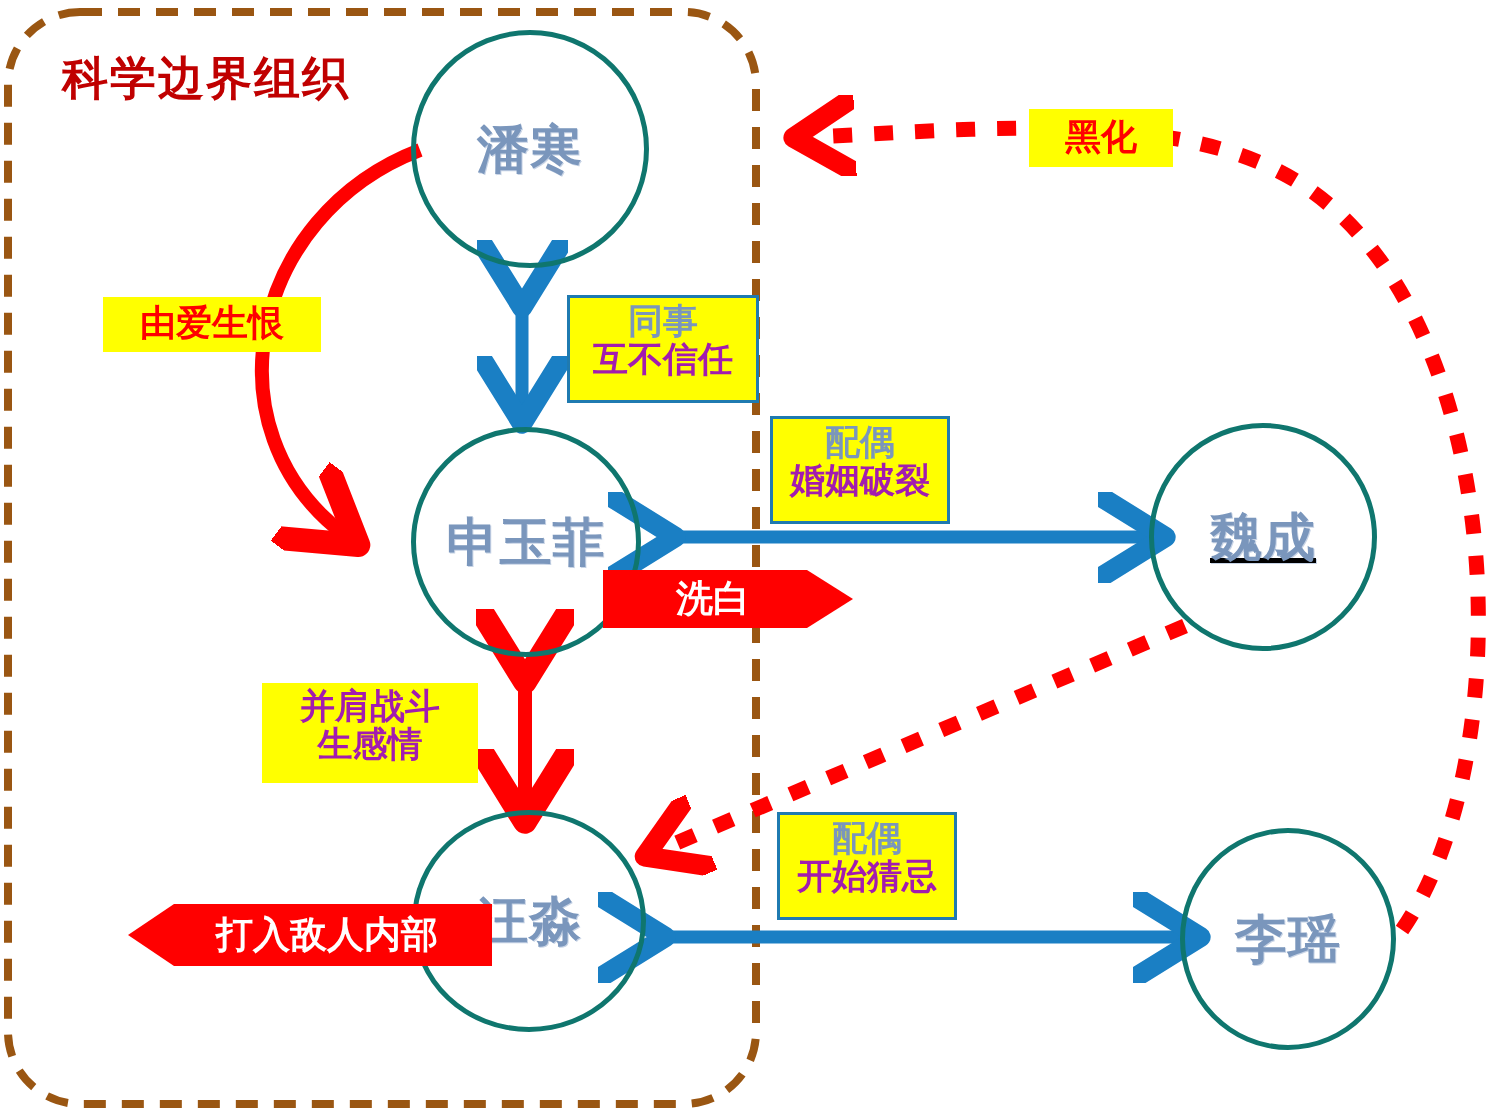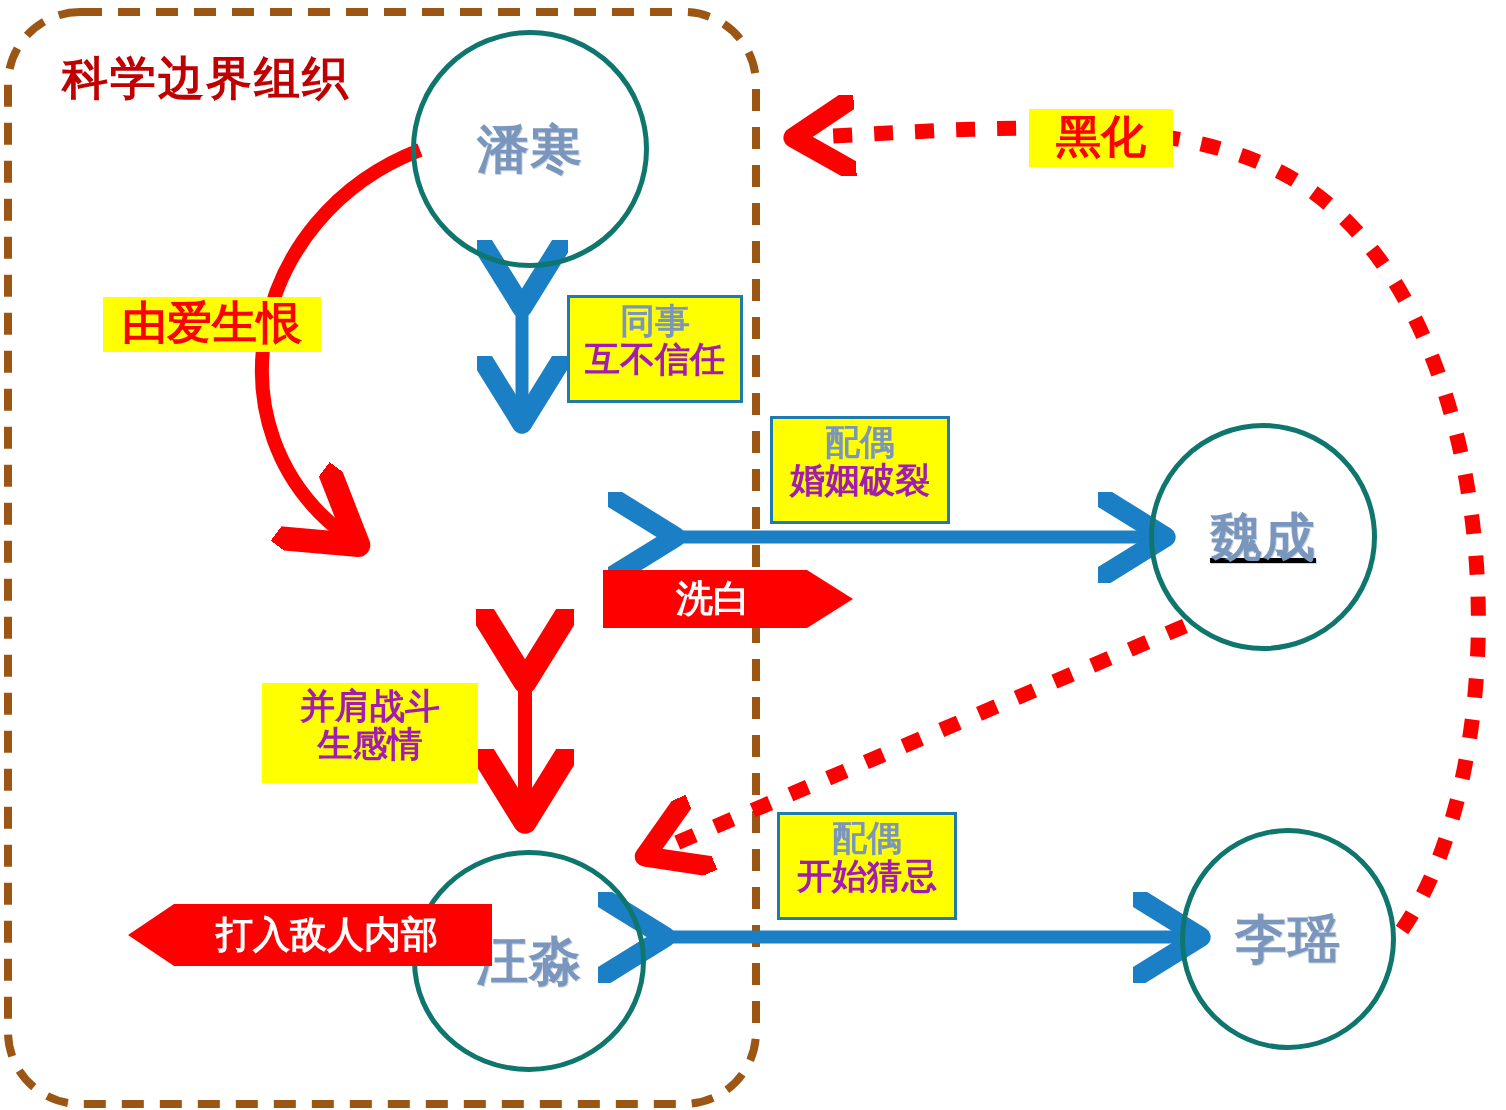--- a/index.html
+++ b/index.html
@@ -74,21 +74,21 @@
   .tag .t-red {
     display: block;
     color: #a21caf;
     font-weight: bold;
     font-size: 35px;
   }
   .tag .t-red-single {
     display: block;
     color: #ff0000;
     font-weight: bold;
-    font-size: 45px;
+    font-size: 36px;
   }
   .banner {
     position: absolute;
     color: #ffffff;
     font-weight: bold;
     font-size: 37px;
     white-space: nowrap;
     display: flex;
     align-items: center;
     justify-content: center;
@@ -138,38 +138,41 @@
 
     <path d="M 1402,930 C 1520,760 1510,330 1310,190 C 1190,105 980,130 810,137" fill="none" stroke="#ff0000" stroke-width="15" stroke-dasharray="19 22" stroke-linecap="butt" marker-end="url(#redDotArrowEnd)"></path>
   </svg>
 
   <div class="org-title">科学边界组织</div>
 
   <div class="node" style="left:411px; top:30px; width:238px; height:238px;">
     <span class="node-label">潘寒</span>
   </div>
 
-
-  <div class="node" style="left:412px; top:850px; width:234px; height:222px;">
+  <div class="node" style="left:411px; top:427px; width:230px; height:230px;">
+    <span class="node-label">申玉菲</span>
+  </div>
+
+  <div class="node" style="left:412px; top:810px; width:234px; height:222px;">
     <span class="node-label">汪淼</span>
   </div>
 
   <div class="node" style="left:1149px; top:423px; width:228px; height:228px;text-decoration:underline;">
     <span class="node-label">魏成</span>
   </div>
 
   <div class="node" style="left:1180px; top:828px; width:216px; height:222px;">
     <span class="node-label">李瑶</span>
   </div>
 
   <div class="tag" style="left:103px; top:297px; width:218px; height:55px; display:flex; align-items:center; justify-content:center;">
     <span class="t-red-single">由爱生恨</span>
   </div>
 
-  <div class="tag bordered" style="left:567px; top:295px; width:176px; height:108px;">
+  <div class="tag bordered" style="left:567px; top:295px; width:192px; height:108px;">
     <span class="t-gray">同事</span>
     <span class="t-red">互不信任</span>
   </div>
 
   <div class="tag bordered" style="left:770px; top:416px; width:180px; height:108px;">
     <span class="t-gray">配偶</span>
     <span class="t-red">婚姻破裂</span>
   </div>
 
   <div class="tag bordered" style="left:777px; top:812px; width:180px; height:108px;">

